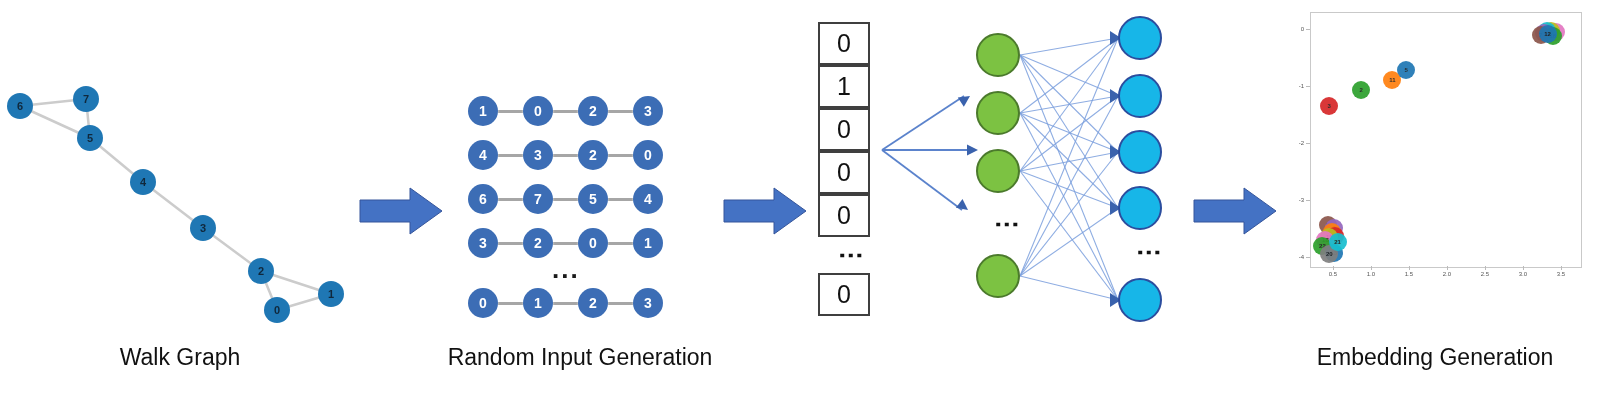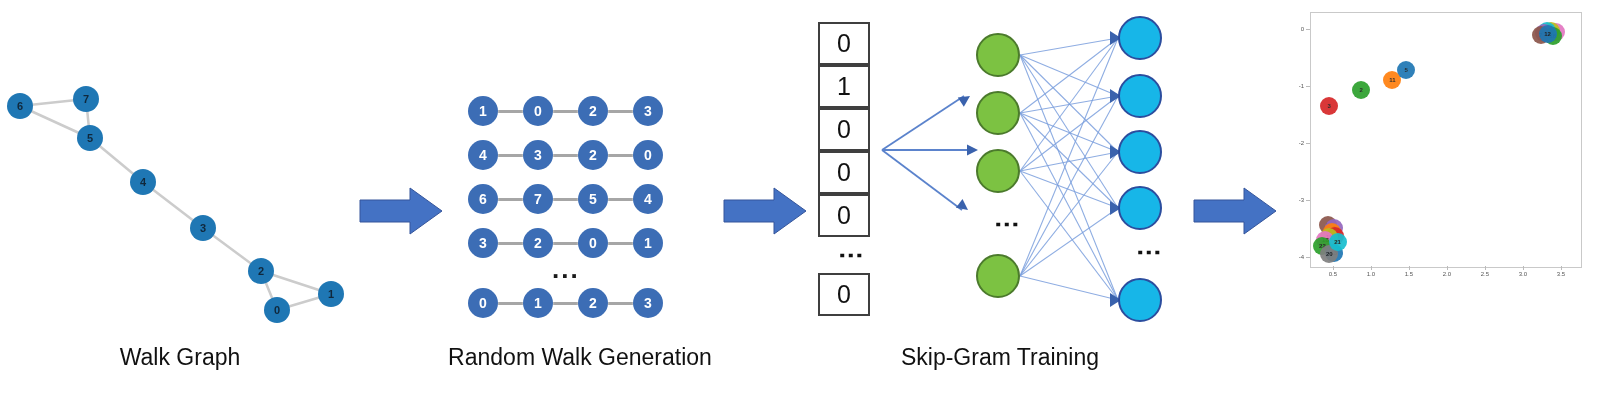--- a/index.html
+++ b/index.html
@@ -211,21 +211,21 @@
         <div class="wline" style="left: 43px; width: 55px; background: rgb(166, 166, 166);"></div>
         <div class="wline" style="left: 98px; width: 55px; background: rgb(166, 166, 166);"></div>
         <div class="wline" style="left: 153px; width: 55px; background: rgb(166, 166, 166);"></div>
         <div class="wnode" style="left: 43px; background: rgb(60, 109, 181);">0</div>
         <div class="wnode" style="left: 98px; background: rgb(60, 109, 181);">1</div>
         <div class="wnode" style="left: 153px; background: rgb(60, 109, 181);">2</div>
         <div class="wnode" style="left: 208px; background: rgb(60, 109, 181);">3</div>
       </div>
       <div class="h-dots" style="left: 112px; top: 256px;">...</div>
     </div>
-  <div class="caption" style="left:420px; width:320px;">Random Walk Generation</div>
+  <div class="caption" style="left:420px; width:320px;">Random Input Generation</div>
 
   <svg class="block-arrow" style="left:722px; top:186px;" width="86" height="50">
     <polygon points="2,14 52,14 52,2 84,25 52,48 52,36 2,36" fill="#4472c4" stroke="#35559b" stroke-width="1"></polygon>
   </svg>
 
   <div class="stage" id="stage-sg">
     <svg id="sg-svg" width="380" height="340">
         <line x1="210" y1="55" x2="308" y2="38" stroke="#7b9fdd" stroke-width="1.1" opacity="0.85"></line>
         <line x1="210" y1="55" x2="308" y2="96" stroke="#7b9fdd" stroke-width="1.1" opacity="0.85"></line>
         <line x1="210" y1="55" x2="308" y2="152" stroke="#7b9fdd" stroke-width="1.1" opacity="0.85"></line>
@@ -272,21 +272,20 @@
         <div class="nn-node nn-hidden" style="left: 166px; top: 254px; background: rgb(124, 194, 66);"></div>
         <div class="v-dots" style="left: 185px; top: 212px;">⋮</div>
         <div class="nn-node nn-out" style="left: 308px; top: 16px; background: rgb(23, 182, 232);"></div>
         <div class="nn-node nn-out" style="left: 308px; top: 74px; background: rgb(23, 182, 232);"></div>
         <div class="nn-node nn-out" style="left: 308px; top: 130px; background: rgb(23, 182, 232);"></div>
         <div class="nn-node nn-out" style="left: 308px; top: 186px; background: rgb(23, 182, 232);"></div>
         <div class="nn-node nn-out" style="left: 308px; top: 278px; background: rgb(23, 182, 232);"></div>
         <div class="v-dots" style="left: 327px; top: 240px;">⋮</div>
       </div>
   </div>
-  <div class="caption" style="left:840px; width:320px;">Skip-Gram Training</div>
 
   <svg class="block-arrow" style="left:1192px; top:186px;" width="86" height="50">
     <polygon points="2,14 52,14 52,2 84,25 52,48 52,36 2,36" fill="#4472c4" stroke="#35559b" stroke-width="1"></polygon>
   </svg>
 
   <div class="stage" id="stage-emb">
     <div id="emb-plot">
         <div class="pt" style="left: 18.2535px; top: 93.0382px; background: rgb(214, 39, 40);">3</div>
         <div class="pt" style="left: 50.1972px; top: 77.0562px; background: rgb(44, 160, 44);">2</div>
         <div class="pt" style="left: 81.3803px; top: 66.782px; background: rgb(255, 127, 14);">11</div>
@@ -329,14 +328,15 @@
         <div class="tick-mark" style="left: 26px; top: 86.2022px; width: 4px; height: 1px;"></div>
         <div class="tick-y" style="left: 8px; top: 86.2022px; width: 16px;">-1</div>
         <div class="tick-mark" style="left: 26px; top: 143.281px; width: 4px; height: 1px;"></div>
         <div class="tick-y" style="left: 8px; top: 143.281px; width: 16px;">-2</div>
         <div class="tick-mark" style="left: 26px; top: 200.36px; width: 4px; height: 1px;"></div>
         <div class="tick-y" style="left: 8px; top: 200.36px; width: 16px;">-3</div>
         <div class="tick-mark" style="left: 26px; top: 257.438px; width: 4px; height: 1px;"></div>
         <div class="tick-y" style="left: 8px; top: 257.438px; width: 16px;">-4</div>
       </div>
   </div>
+  <div class="caption" style="left:1270px; width:330px;">Embedding Generation</div>
 
 </div>
 
 </body></html>

